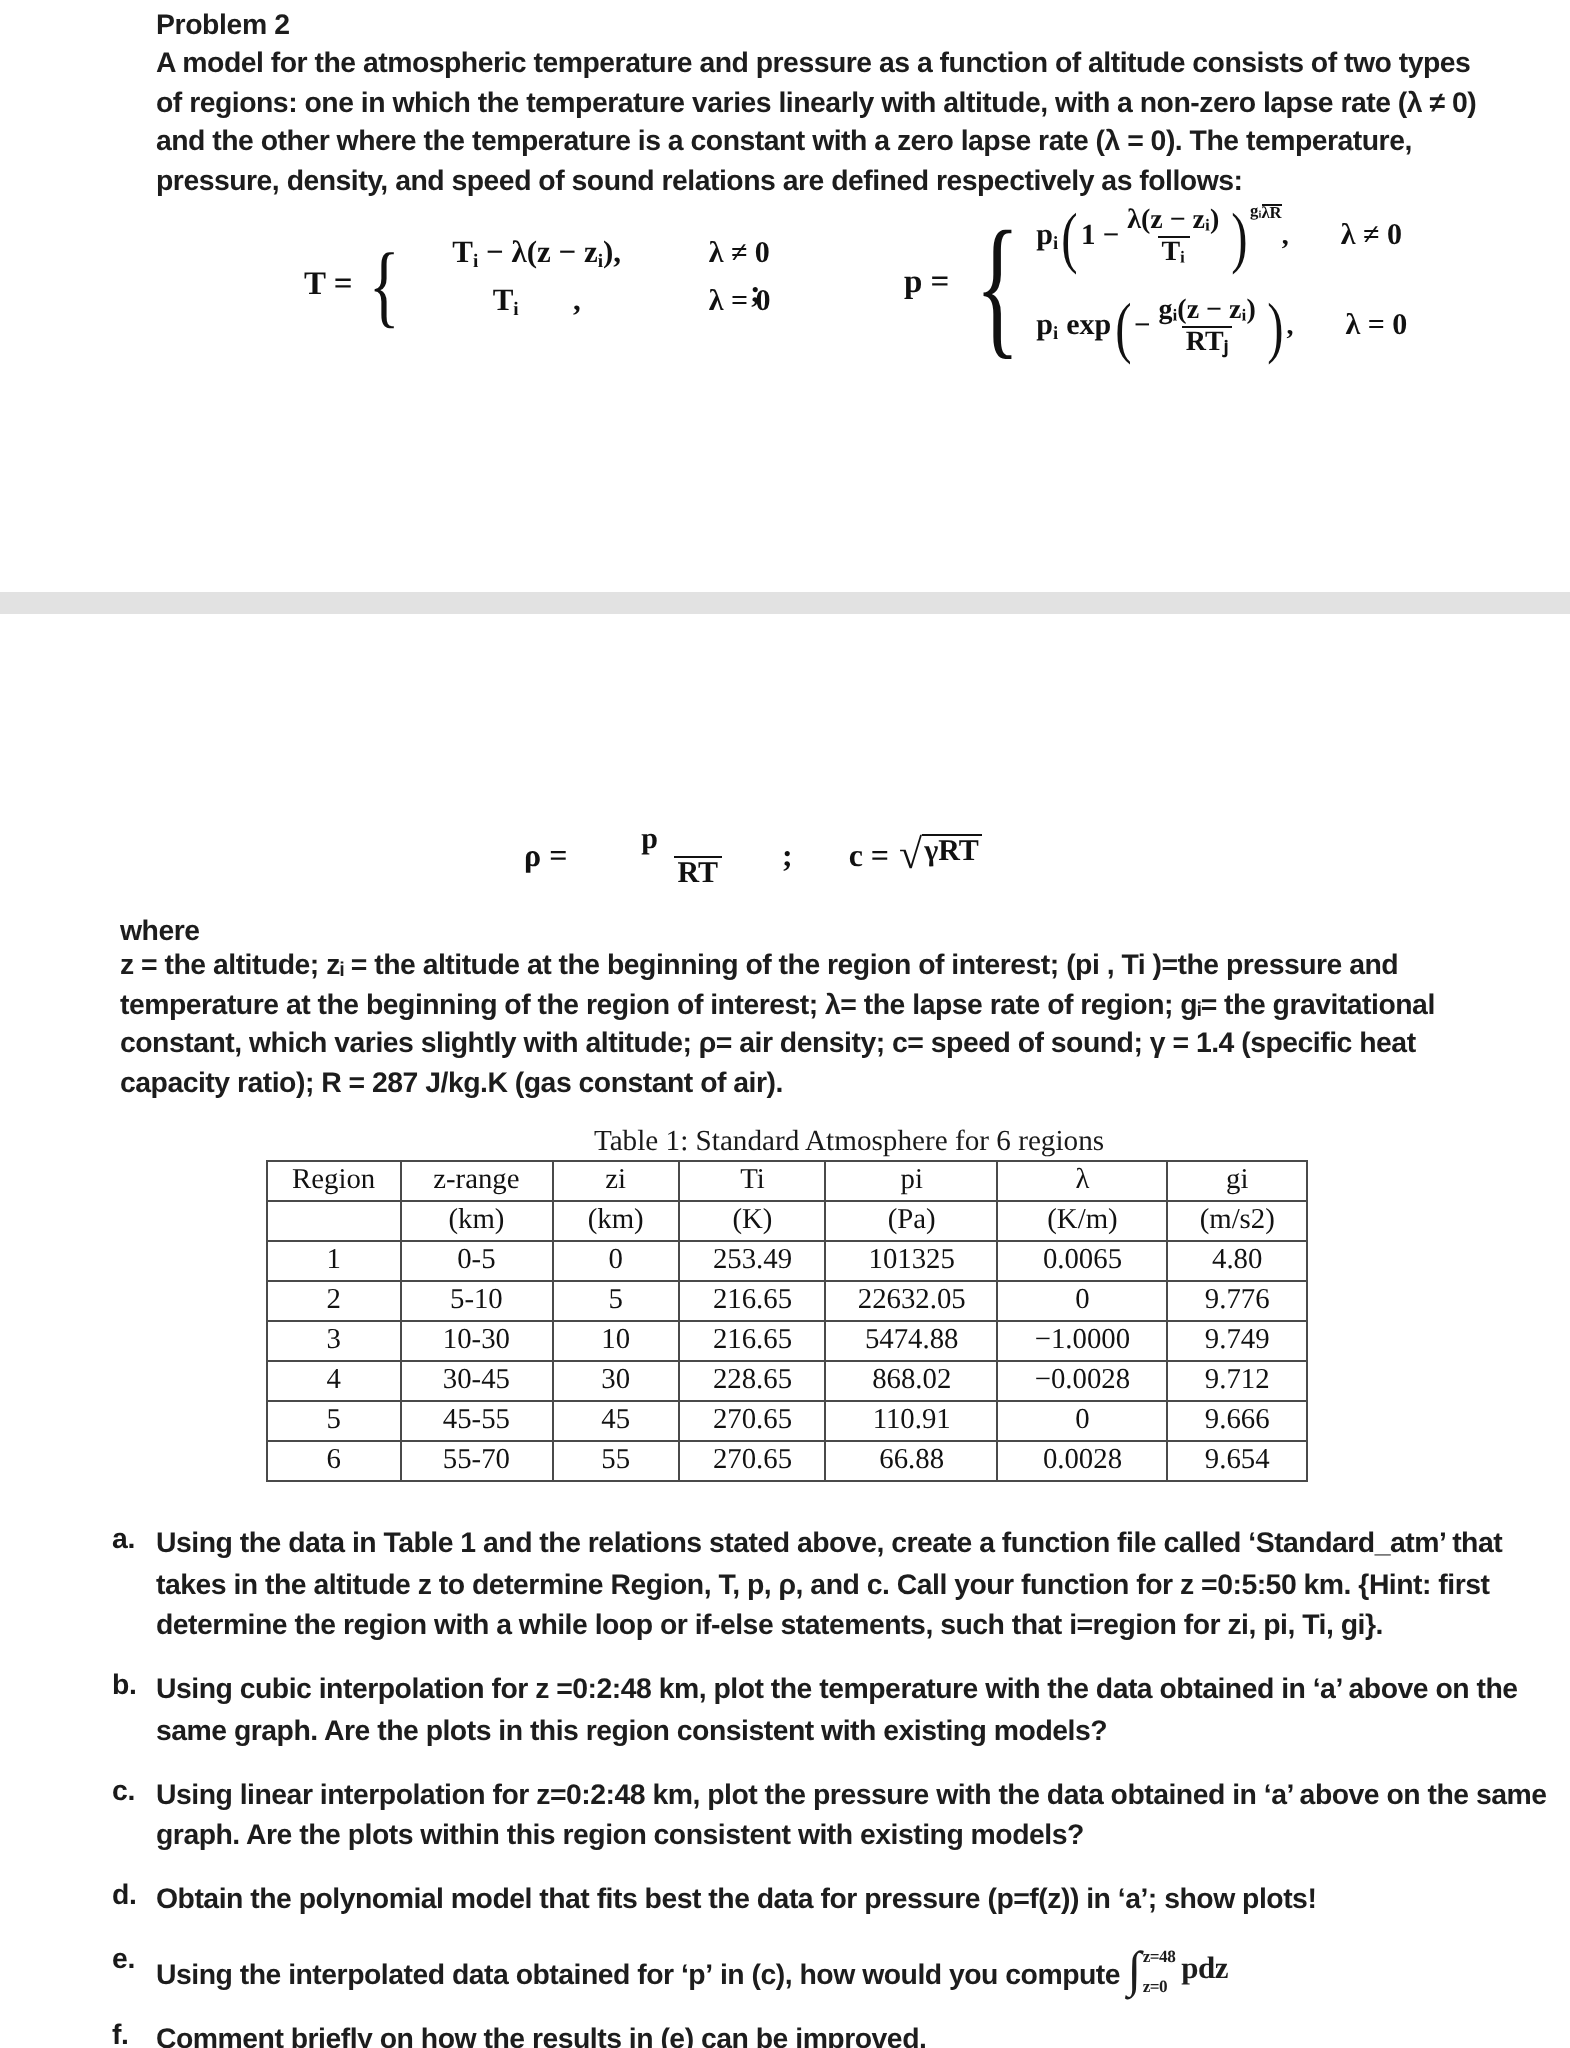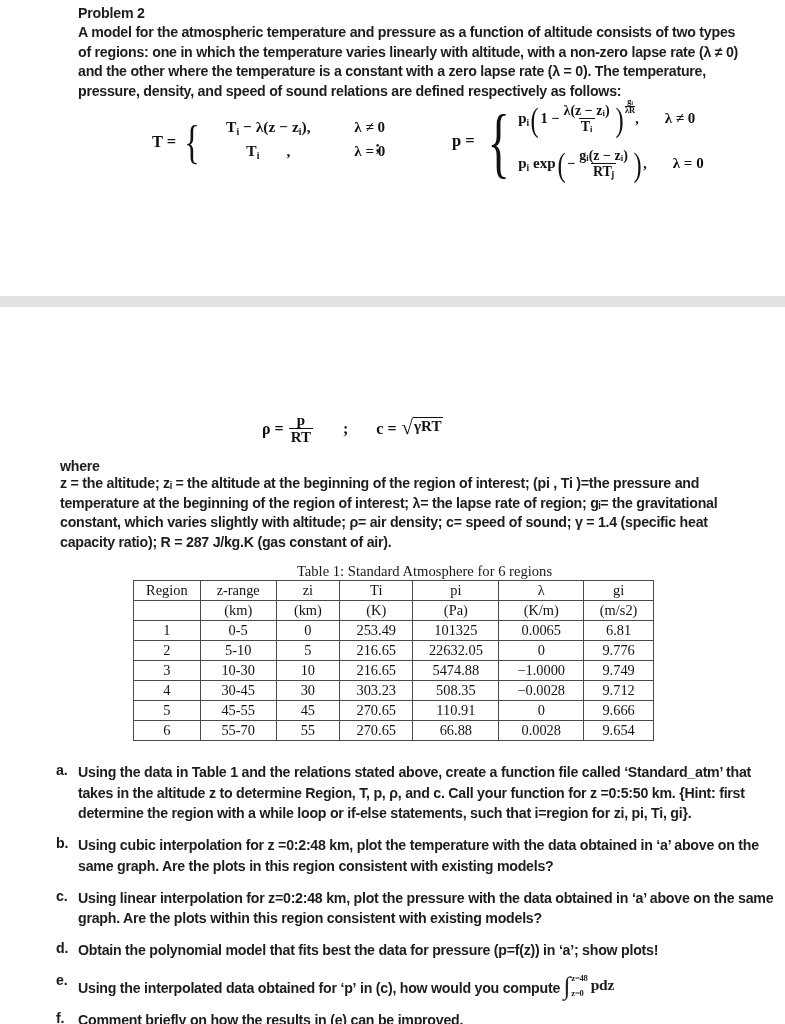--- a/index.html
+++ b/index.html
@@ -119,21 +119,21 @@
     transform: scaleX(0.72); display: inline-block;
     position: relative; top: 1px;
   }
   .frac {
     display: inline-flex; flex-direction: column; align-items: center;
     vertical-align: middle; margin: 0 2px; line-height: 1.08; text-align: right;
   }
   .frac .num { font-size: 14px; padding: 0 2px; }
   .frac .den { font-size: 14px; padding: 0 2px; border-top: 1.3px solid #111; }
   .exp-frac {
-    display: inline-flex; flex-direction: column; align-items: center;
+    display: inline-flex; align-items: center;
     font-size: 8.4px; line-height: 1.02;
     position: relative; top: -12px; left: 0px;
   }
   .exp-frac .den { border-top: 1px solid #111; }
 
   
   #eq-density-sound {
     position: absolute;
     left: 262px; top: 412px;
     display: flex; align-items: center;
@@ -288,21 +288,21 @@
     </span>
   </div>
 
   <div id="page-separator"></div>
 
   <div id="eq-density-sound" class="math">
     <span style="display:flex;align-items:center;">
       <span>ρ =</span>
       <span class="frac" style="margin-left:5px;">
         <span class="num" style="font-size:15px;">p</span>
-        <span class="den" style="font-size:15px;">RT</span>
+        <span class="den" style="font-size:15px;margin-left:48px;">RT</span>
       </span>
     </span>
     <span class="gap"></span>
     <span>;</span>
     <span class="gap"></span>
     <span style="display:flex;align-items:center;">
       <span>c =</span>
       <span class="sqrt-wrap" style="margin-left:5px;">
         <span class="sqrt-sign">√</span>
         <span class="sqrt-body">γRT</span>
@@ -337,21 +337,21 @@
       </tr>
     </thead>
     <tbody id="table-body">
         <tr>
           <td>1</td>
           <td>0-5</td>
           <td>0</td>
           <td>253.49</td>
           <td>101325</td>
           <td>0.0065</td>
-          <td>6.81</td>
+          <td>4.80</td>
         </tr>
         <tr>
           <td>2</td>
           <td>5-10</td>
           <td>5</td>
           <td>216.65</td>
           <td>22632.05</td>
           <td>0</td>
           <td>9.776</td>
         </tr>
@@ -361,22 +361,22 @@
           <td>10</td>
           <td>216.65</td>
           <td>5474.88</td>
           <td>−1.0000</td>
           <td>9.749</td>
         </tr>
         <tr>
           <td>4</td>
           <td>30-45</td>
           <td>30</td>
-          <td>303.23</td>
-          <td>508.35</td>
+          <td>228.65</td>
+          <td>868.02</td>
           <td>−0.0028</td>
           <td>9.712</td>
         </tr>
         <tr>
           <td>5</td>
           <td>45-55</td>
           <td>45</td>
           <td>270.65</td>
           <td>110.91</td>
           <td>0</td>

